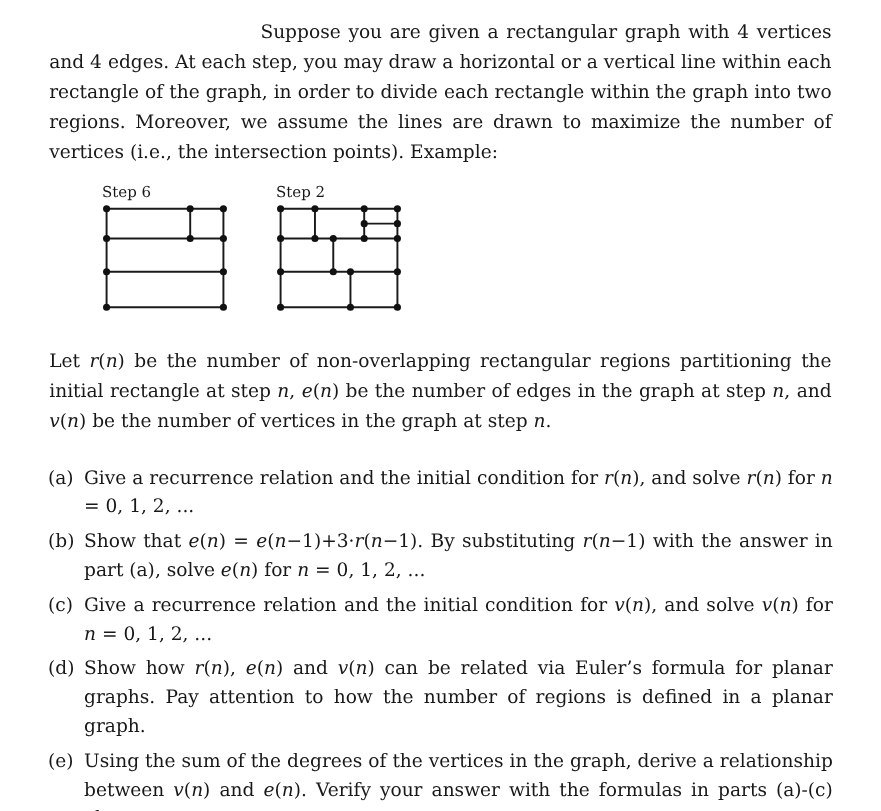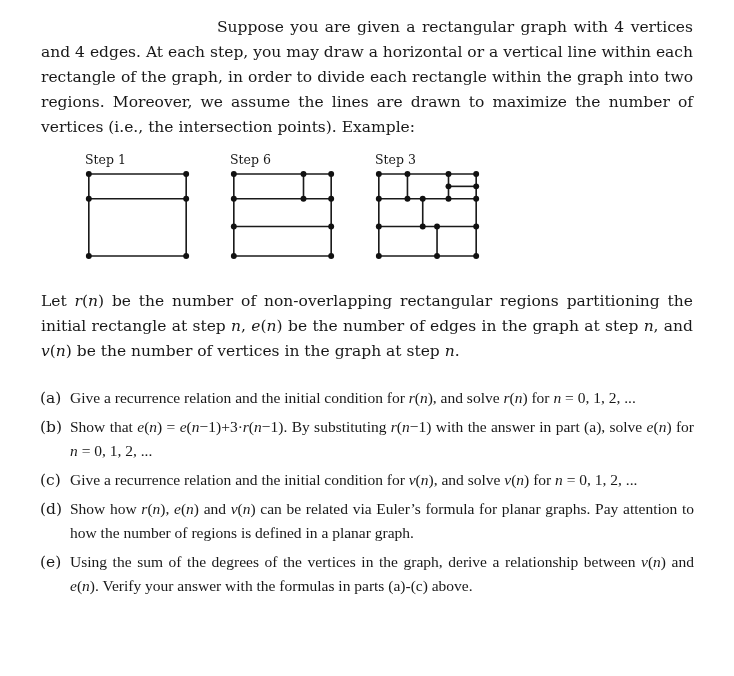--- a/index.html
+++ b/index.html
@@ -30,46 +30,30 @@
     margin-bottom: 3px;
     text-align: left;
   }
   .fig-svg { width: 105px; height: 90px; display: block; overflow: visible; }
 
   .defs { margin-top: 29px; }
 
   #items { margin-top: 22px; }
   .item { display: flex; margin-bottom: 5px; line-height: 24px; }
   .item-label { flex: 0 0 30px; width: 30px; }
-  .item-body { flex: 1; text-align: justify; font-family: Liberation Serif, serif; }
+  .item-body { flex: 1; text-align: justify; }
 </style>
 </head>
 <body>
 
 <div class="page">
 
   <p class="para intro">Suppose you are given a rectangular graph with 4 vertices and 4 edges. At each step, you may draw a horizontal or a vertical line within each rectangle of the graph, in order to divide each rectangle within the graph into two regions. Moreover, we assume the lines are drawn to maximize the number of vertices (i.e., the intersection points). Example:</p>
 
   <div id="figures">
-      <figure class="fig">
-        <div class="fig-label">Step 1</div>
-        <svg viewBox="0 0 110 94" class="fig-svg">
-          <line x1="4" y1="4" x2="106" y2="4" stroke="#1a1a1a" stroke-width="1.7"></line>
-          <line x1="106" y1="4" x2="106" y2="90" stroke="#1a1a1a" stroke-width="1.7"></line>
-          <line x1="106" y1="90" x2="4" y2="90" stroke="#1a1a1a" stroke-width="1.7"></line>
-          <line x1="4" y1="90" x2="4" y2="4" stroke="#1a1a1a" stroke-width="1.7"></line>
-          <line x1="4" y1="30" x2="106" y2="30" stroke="#1a1a1a" stroke-width="1.7"></line>
-          <circle cx="4" cy="4" r="3.1" fill="#111111"></circle>
-          <circle cx="106" cy="4" r="3.1" fill="#111111"></circle>
-          <circle cx="106" cy="90" r="3.1" fill="#111111"></circle>
-          <circle cx="4" cy="90" r="3.1" fill="#111111"></circle>
-          <circle cx="4" cy="30" r="3.1" fill="#111111"></circle>
-          <circle cx="106" cy="30" r="3.1" fill="#111111"></circle>
-        </svg>
-      </figure>
       <figure class="fig">
         <div class="fig-label">Step 6</div>
         <svg viewBox="0 0 110 94" class="fig-svg">
           <line x1="4" y1="4" x2="106" y2="4" stroke="#1a1a1a" stroke-width="1.7"></line>
           <line x1="106" y1="4" x2="106" y2="90" stroke="#1a1a1a" stroke-width="1.7"></line>
           <line x1="106" y1="90" x2="4" y2="90" stroke="#1a1a1a" stroke-width="1.7"></line>
           <line x1="4" y1="90" x2="4" y2="4" stroke="#1a1a1a" stroke-width="1.7"></line>
           <line x1="4" y1="30" x2="106" y2="30" stroke="#1a1a1a" stroke-width="1.7"></line>
           <line x1="77" y1="4" x2="77" y2="30" stroke="#1a1a1a" stroke-width="1.7"></line>
           <line x1="4" y1="59" x2="106" y2="59" stroke="#1a1a1a" stroke-width="1.7"></line>
@@ -79,21 +63,21 @@
           <circle cx="4" cy="90" r="3.1" fill="#111111"></circle>
           <circle cx="4" cy="30" r="3.1" fill="#111111"></circle>
           <circle cx="106" cy="30" r="3.1" fill="#111111"></circle>
           <circle cx="77" cy="4" r="3.1" fill="#111111"></circle>
           <circle cx="77" cy="30" r="3.1" fill="#111111"></circle>
           <circle cx="4" cy="59" r="3.1" fill="#111111"></circle>
           <circle cx="106" cy="59" r="3.1" fill="#111111"></circle>
         </svg>
       </figure>
       <figure class="fig">
-        <div class="fig-label">Step 3</div>
+        <div class="fig-label">Step 2</div>
         <svg viewBox="0 0 110 94" class="fig-svg">
           <line x1="4" y1="4" x2="106" y2="4" stroke="#1a1a1a" stroke-width="1.7"></line>
           <line x1="106" y1="4" x2="106" y2="90" stroke="#1a1a1a" stroke-width="1.7"></line>
           <line x1="106" y1="90" x2="4" y2="90" stroke="#1a1a1a" stroke-width="1.7"></line>
           <line x1="4" y1="90" x2="4" y2="4" stroke="#1a1a1a" stroke-width="1.7"></line>
           <line x1="4" y1="30" x2="106" y2="30" stroke="#1a1a1a" stroke-width="1.7"></line>
           <line x1="77" y1="4" x2="77" y2="30" stroke="#1a1a1a" stroke-width="1.7"></line>
           <line x1="4" y1="59" x2="106" y2="59" stroke="#1a1a1a" stroke-width="1.7"></line>
           <line x1="34" y1="4" x2="34" y2="30" stroke="#1a1a1a" stroke-width="1.7"></line>
           <line x1="77" y1="17" x2="106" y2="17" stroke="#1a1a1a" stroke-width="1.7"></line>

